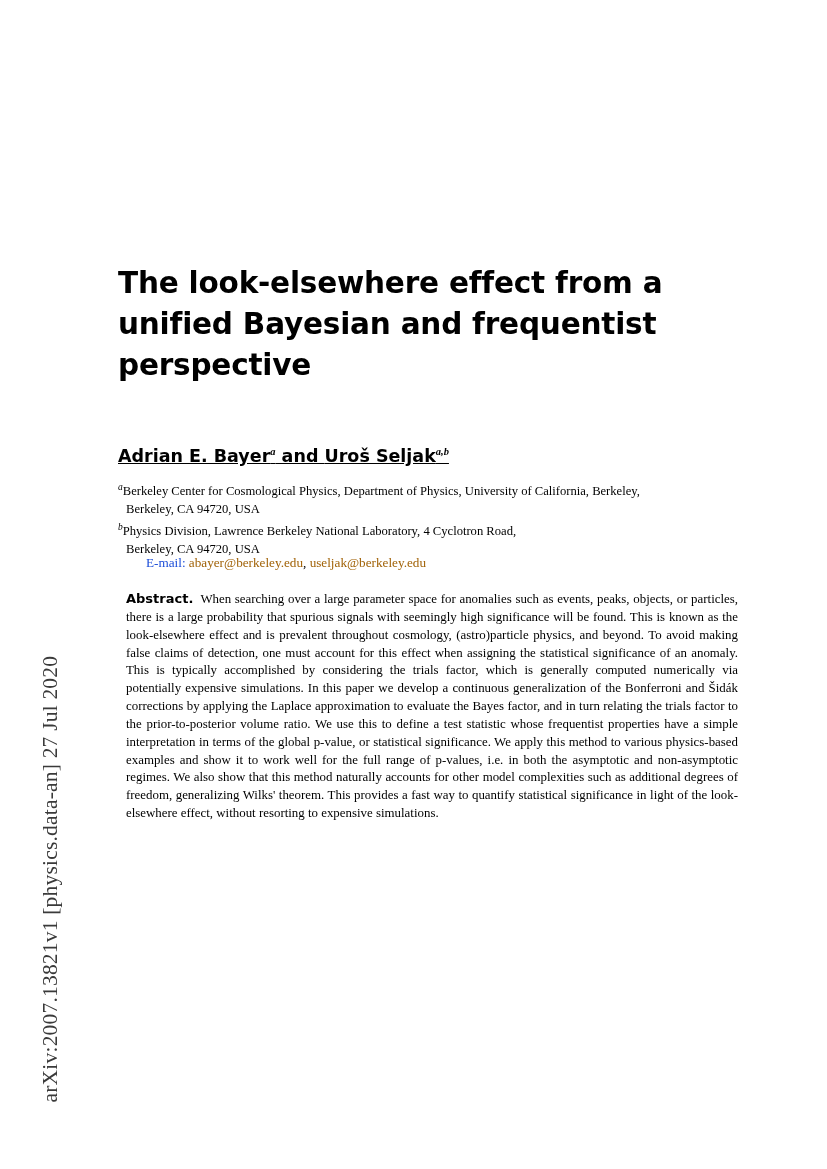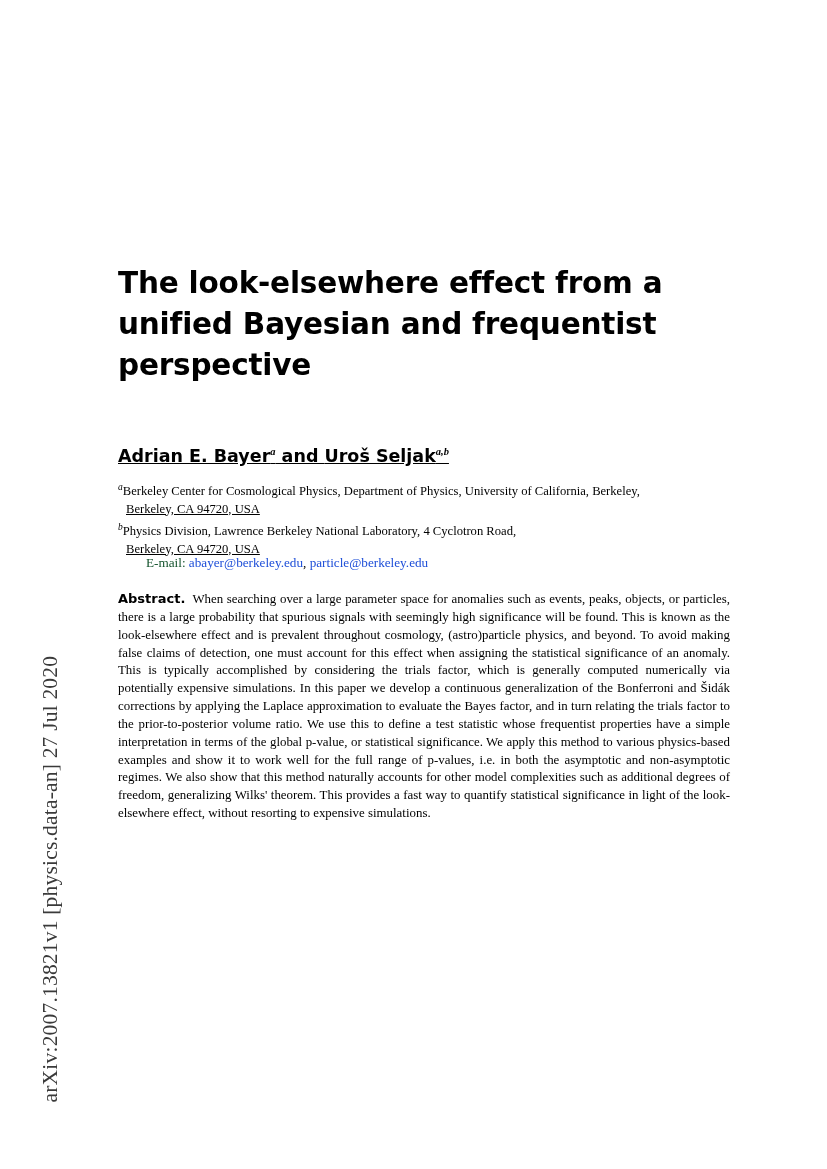--- a/index.html
+++ b/index.html
@@ -91,41 +91,40 @@
     margin-bottom: 1px;
   }
   .affil .mark {
     font-size: 9.5px;
     font-style: italic;
     vertical-align: super;
   }
   .affil .line2 {
     display: block;
     padding-left: 8px;
-    text-decoration: underline;
   }
 
   #email-line {
     position: absolute;
     top: 554px;
     left: 28px;
     font-size: 13.2px;
     line-height: 18px;
   }
-  #email-line .elabel { color: #14532d; }
+  #email-line .elabel { color: #1d4ed8; }
   #email-line a {
-    color: #1d4ed8;
+    color: #a16207;
     text-decoration: none;
   }
   #email-line .sep { color: #000; }
 
   #abstract {
     position: absolute;
     top: 590px;
-    left: 0px;
+    left: 8px;
     width: 612px;
     font-size: 12.9px;
     line-height: 17.85px;
     text-align: justify;
   }
   #abstract .abs-head {
     font-family: "DejaVu Sans", sans-serif;
     font-weight: bold;
     font-size: 13px;
     margin-right: 7px;
@@ -153,20 +152,20 @@
     </div>
     <div class="affil">
       <span class="mark">b</span><span>Physics Division, Lawrence Berkeley National Laboratory, 4 Cyclotron Road,</span>
       <span class="line2">Berkeley, CA 94720, USA</span>
     </div>
   </div>
 
   <div id="email-line">
     <span class="elabel">E-mail:</span>
     <a href="#">abayer@berkeley.edu</a><span class="sep">,</span>
-    <a href="#">particle@berkeley.edu</a>
+    <a href="#">useljak@berkeley.edu</a>
   </div>
 
   <div id="abstract">
     <span class="abs-head">Abstract.</span><span>When searching over a large parameter space for anomalies such as events, peaks, objects, or particles, there is a large probability that spurious signals with seemingly high significance will be found. This is known as the look-elsewhere effect and is prevalent throughout cosmology, (astro)particle physics, and beyond. To avoid making false claims of detection, one must account for this effect when assigning the statistical significance of an anomaly. This is typically accomplished by considering the trials factor, which is generally computed numerically via potentially expensive simulations. In this paper we develop a continuous generalization of the Bonferroni and Šidák corrections by applying the Laplace approximation to evaluate the Bayes factor, and in turn relating the trials factor to the prior-to-posterior volume ratio. We use this to define a test statistic whose frequentist properties have a simple interpretation in terms of the global p-value, or statistical significance. We apply this method to various physics-based examples and show it to work well for the full range of p-values, i.e. in both the asymptotic and non-asymptotic regimes. We also show that this method naturally accounts for other model complexities such as additional degrees of freedom, generalizing Wilks' theorem. This provides a fast way to quantify statistical significance in light of the look-elsewhere effect, without resorting to expensive simulations.</span>
   </div>
 
 </div>
 
 </body></html>

